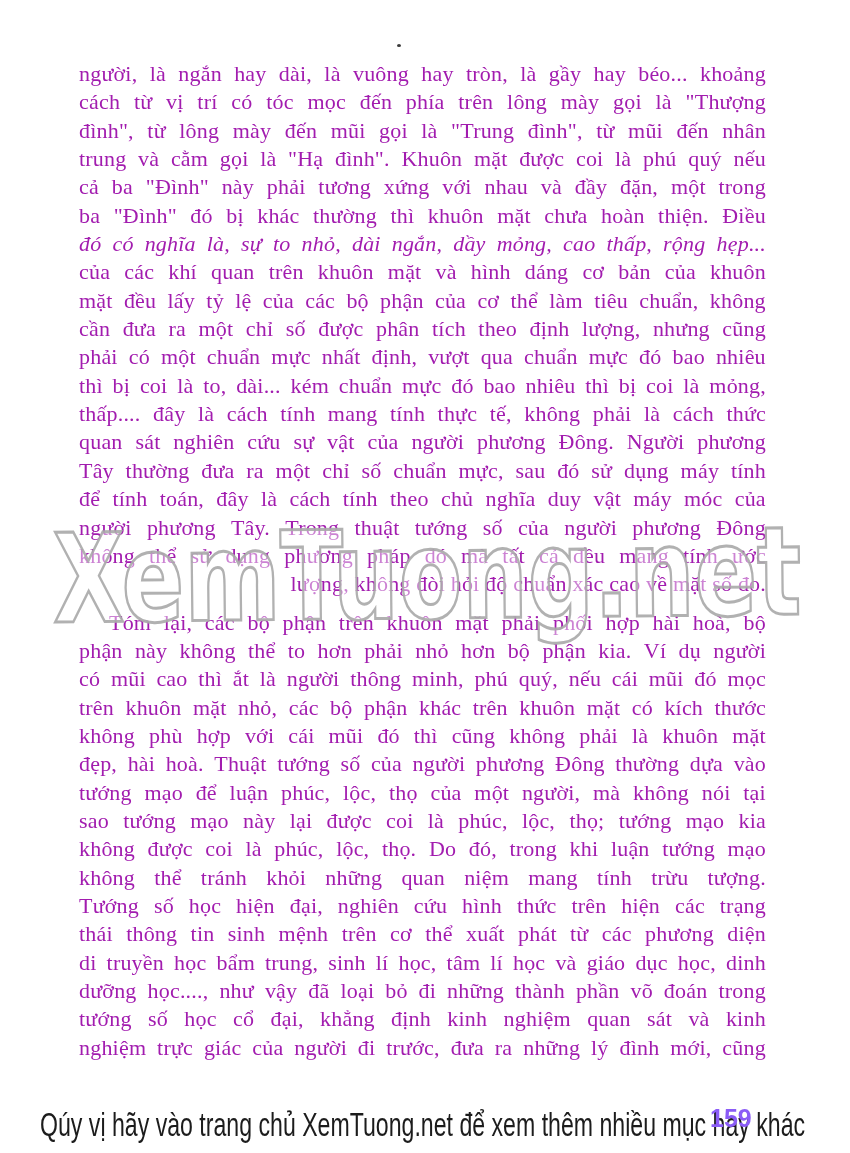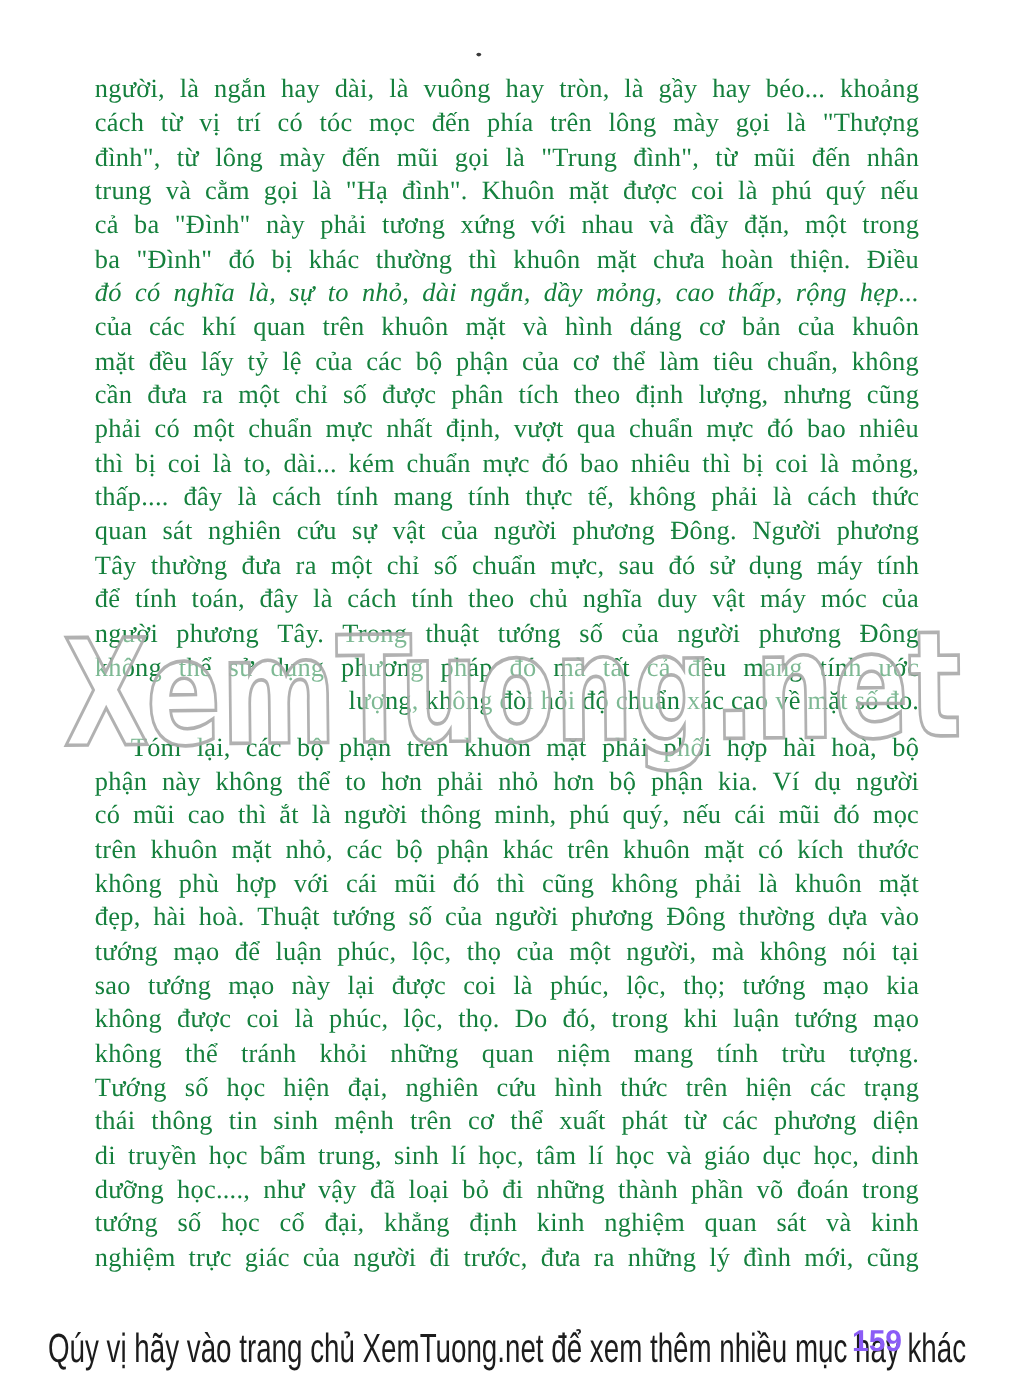--- a/index.html
+++ b/index.html
@@ -11,21 +11,21 @@
     overflow: hidden;
     font-family: "Liberation Serif", serif;
   }
 
   
   #text-block {
     position: absolute;
     left: 79px;
     top: 60px;
     width: 687px;
-    color: #15803d;
+    color: #a21caf;
     font-size: 22px;
     letter-spacing: 0.2px;
   }
   .paragraph { margin: 0; }
   .paragraph + .paragraph { margin-top: 10px; }
   .line {
     display: flex;
     justify-content: space-between;
     height: 28.35px;
     line-height: 28.35px;

